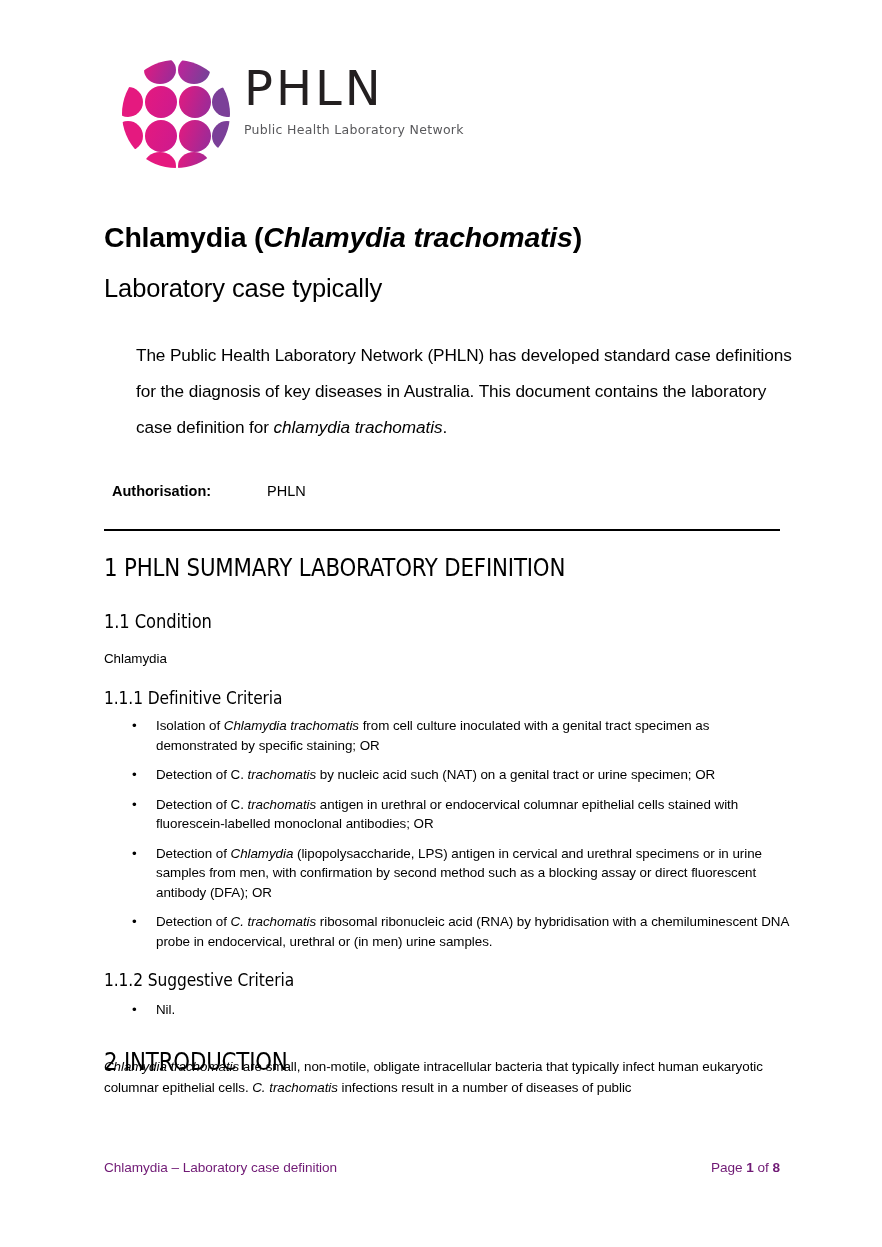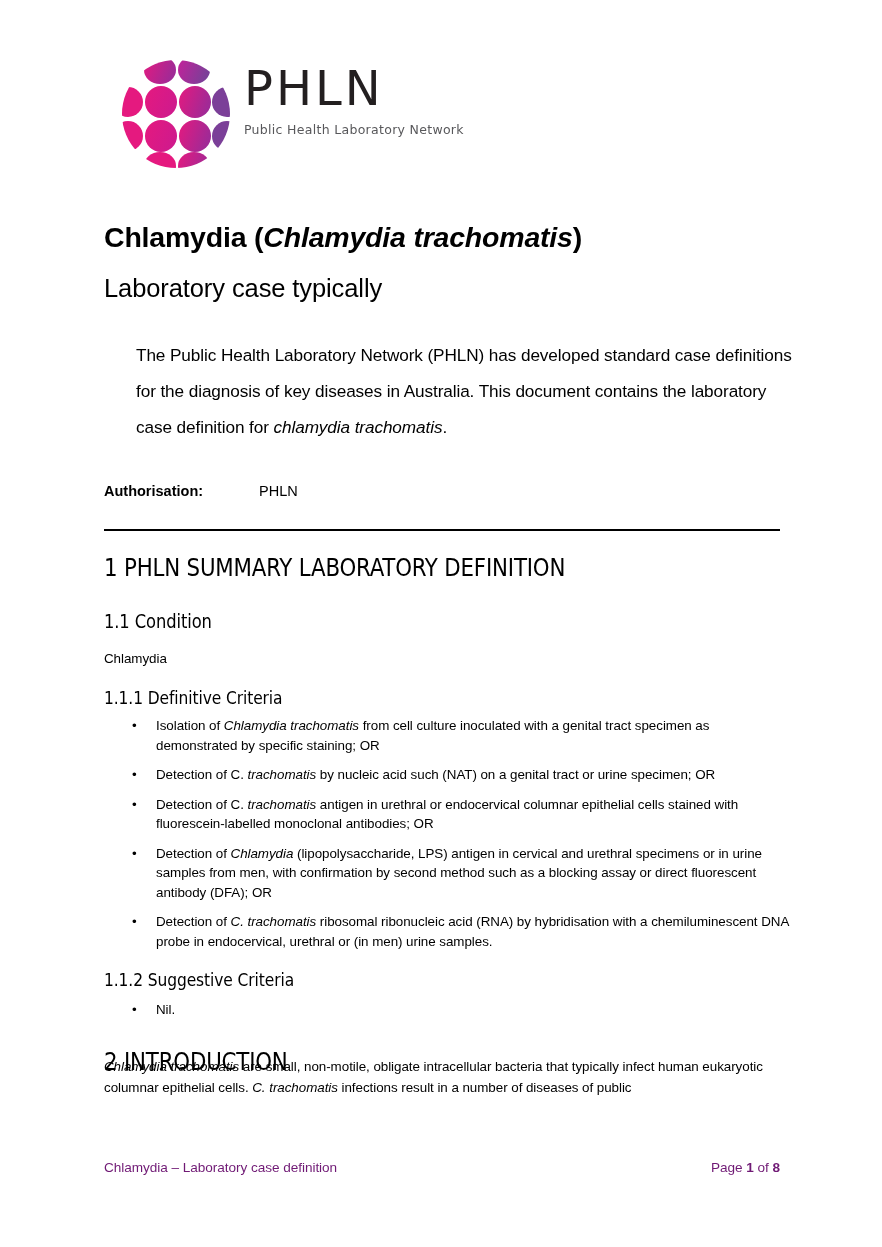--- a/index.html
+++ b/index.html
@@ -108,20 +108,21 @@
     left: 104px;
     top: 482px;
     width: 668px;
     font-size: 14.5px;
     line-height: 18px;
   }
   .auth-label {
     font-weight: bold;
     display: inline-block;
     width: 155px;
+    margin-left: 8px;
   }
   .auth-value { font-weight: normal; }
 
   .rule {
     position: absolute;
     left: 104px;
     top: 529px;
     width: 676px;
     height: 0;
     border-top: 2px solid #000000;

